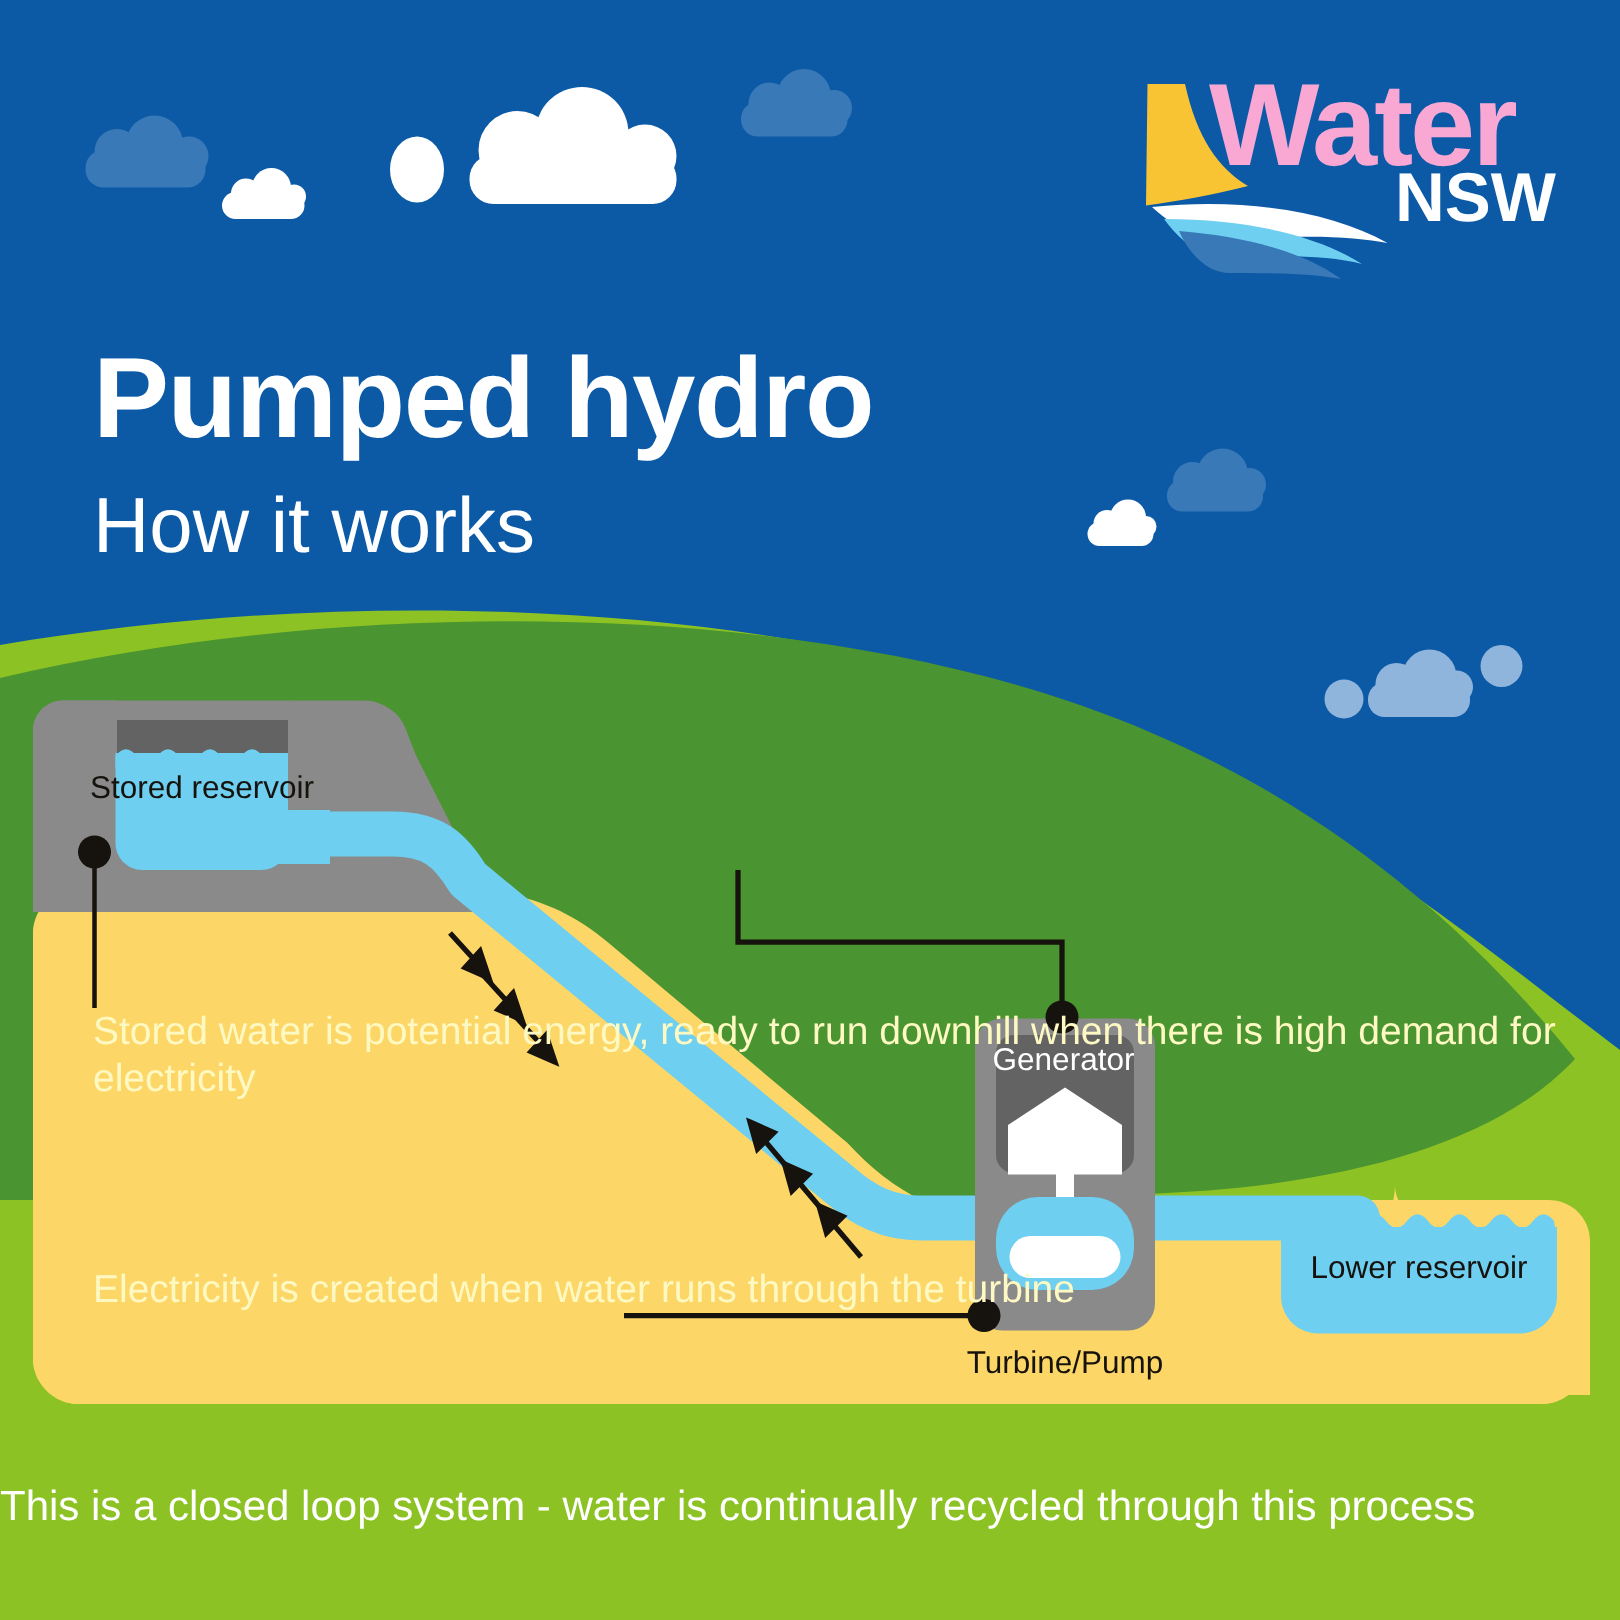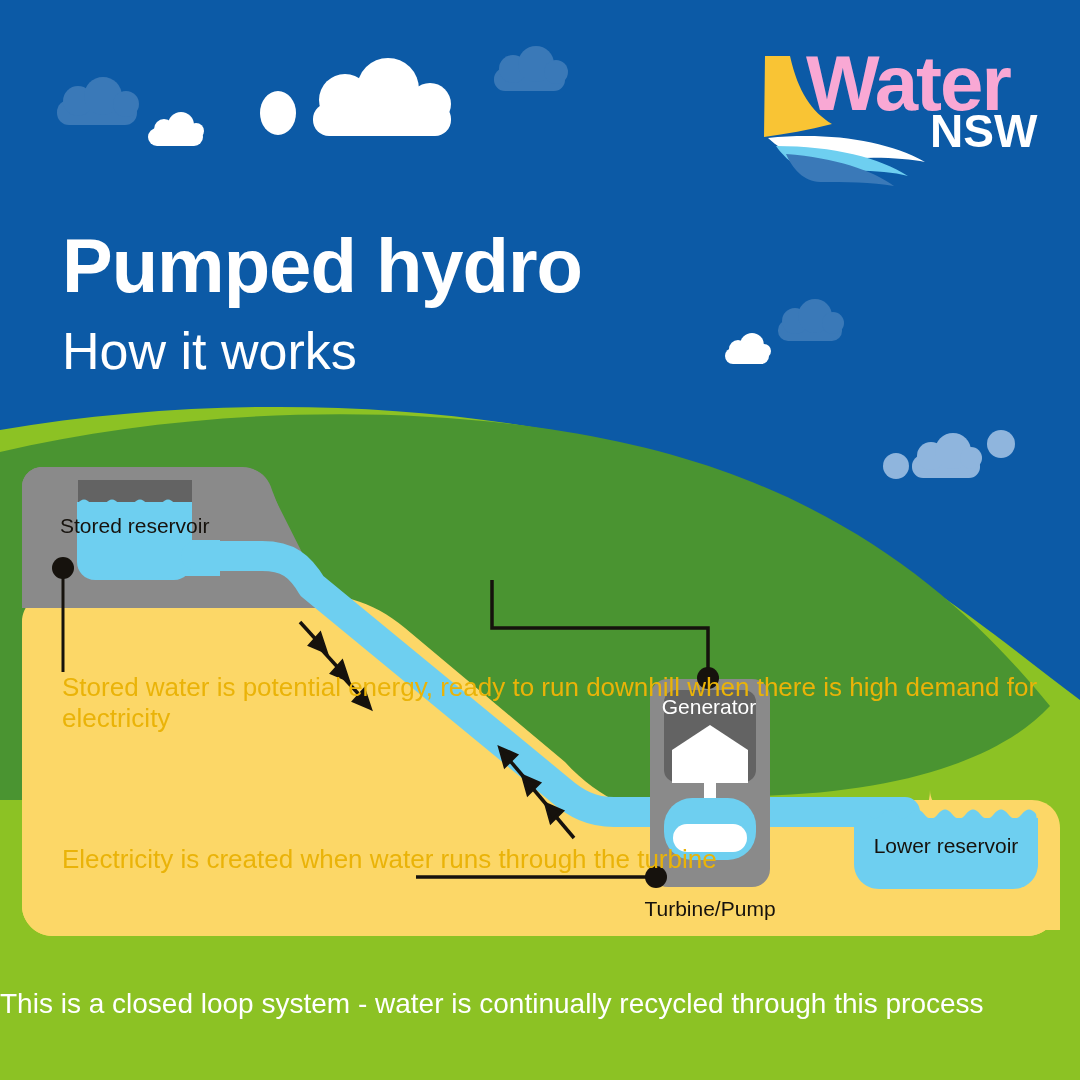--- a/index.html
+++ b/index.html
@@ -20,21 +20,21 @@
   #subtitle{
     left:62px;top:325px;font-size:52px;font-weight:normal;color:#ffffff;
     line-height:1;
   }
   #caption{
     left:0;top:988px;width:1080px;text-align:left;
     font-size:28px;color:#ffffff;white-space:nowrap;
   }
 
   .note{position:absolute;font-size:26px;line-height:1.19;}
-  .note.dark{color:#eab308;}
+  .note.dark{color:#fef9c3;}
   .note.light{color:#ffffff;}
 
   #note-pumped{left:441px;top:486px;}
   #note-stored{left:62px;top:672px;}
   #note-elec{left:62px;top:844px;}
 
   .lbl{position:absolute;text-align:center;white-space:nowrap;}
   #lbl-upper{left:60px;top:513px;width:120px;font-size:21px;color:#16120d;line-height:1.2;}
   #lbl-lower{left:856px;top:834px;width:180px;font-size:21px;color:#16120d;}
   #lbl-generator{left:646px;top:695px;width:126px;font-size:21px;color:#ffffff;}

